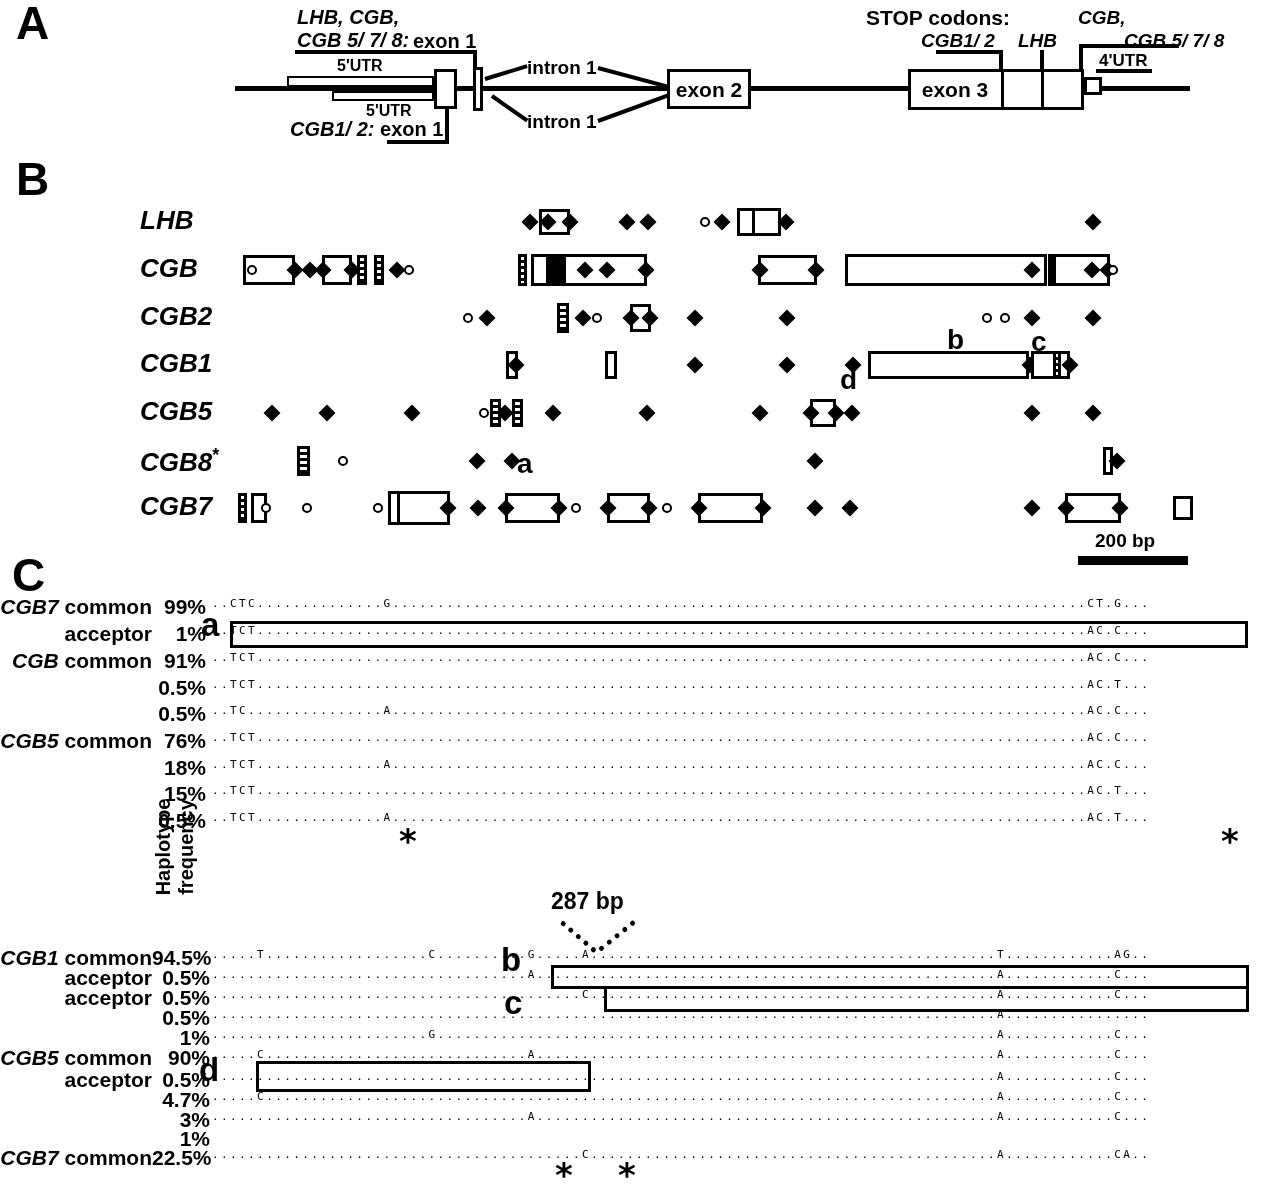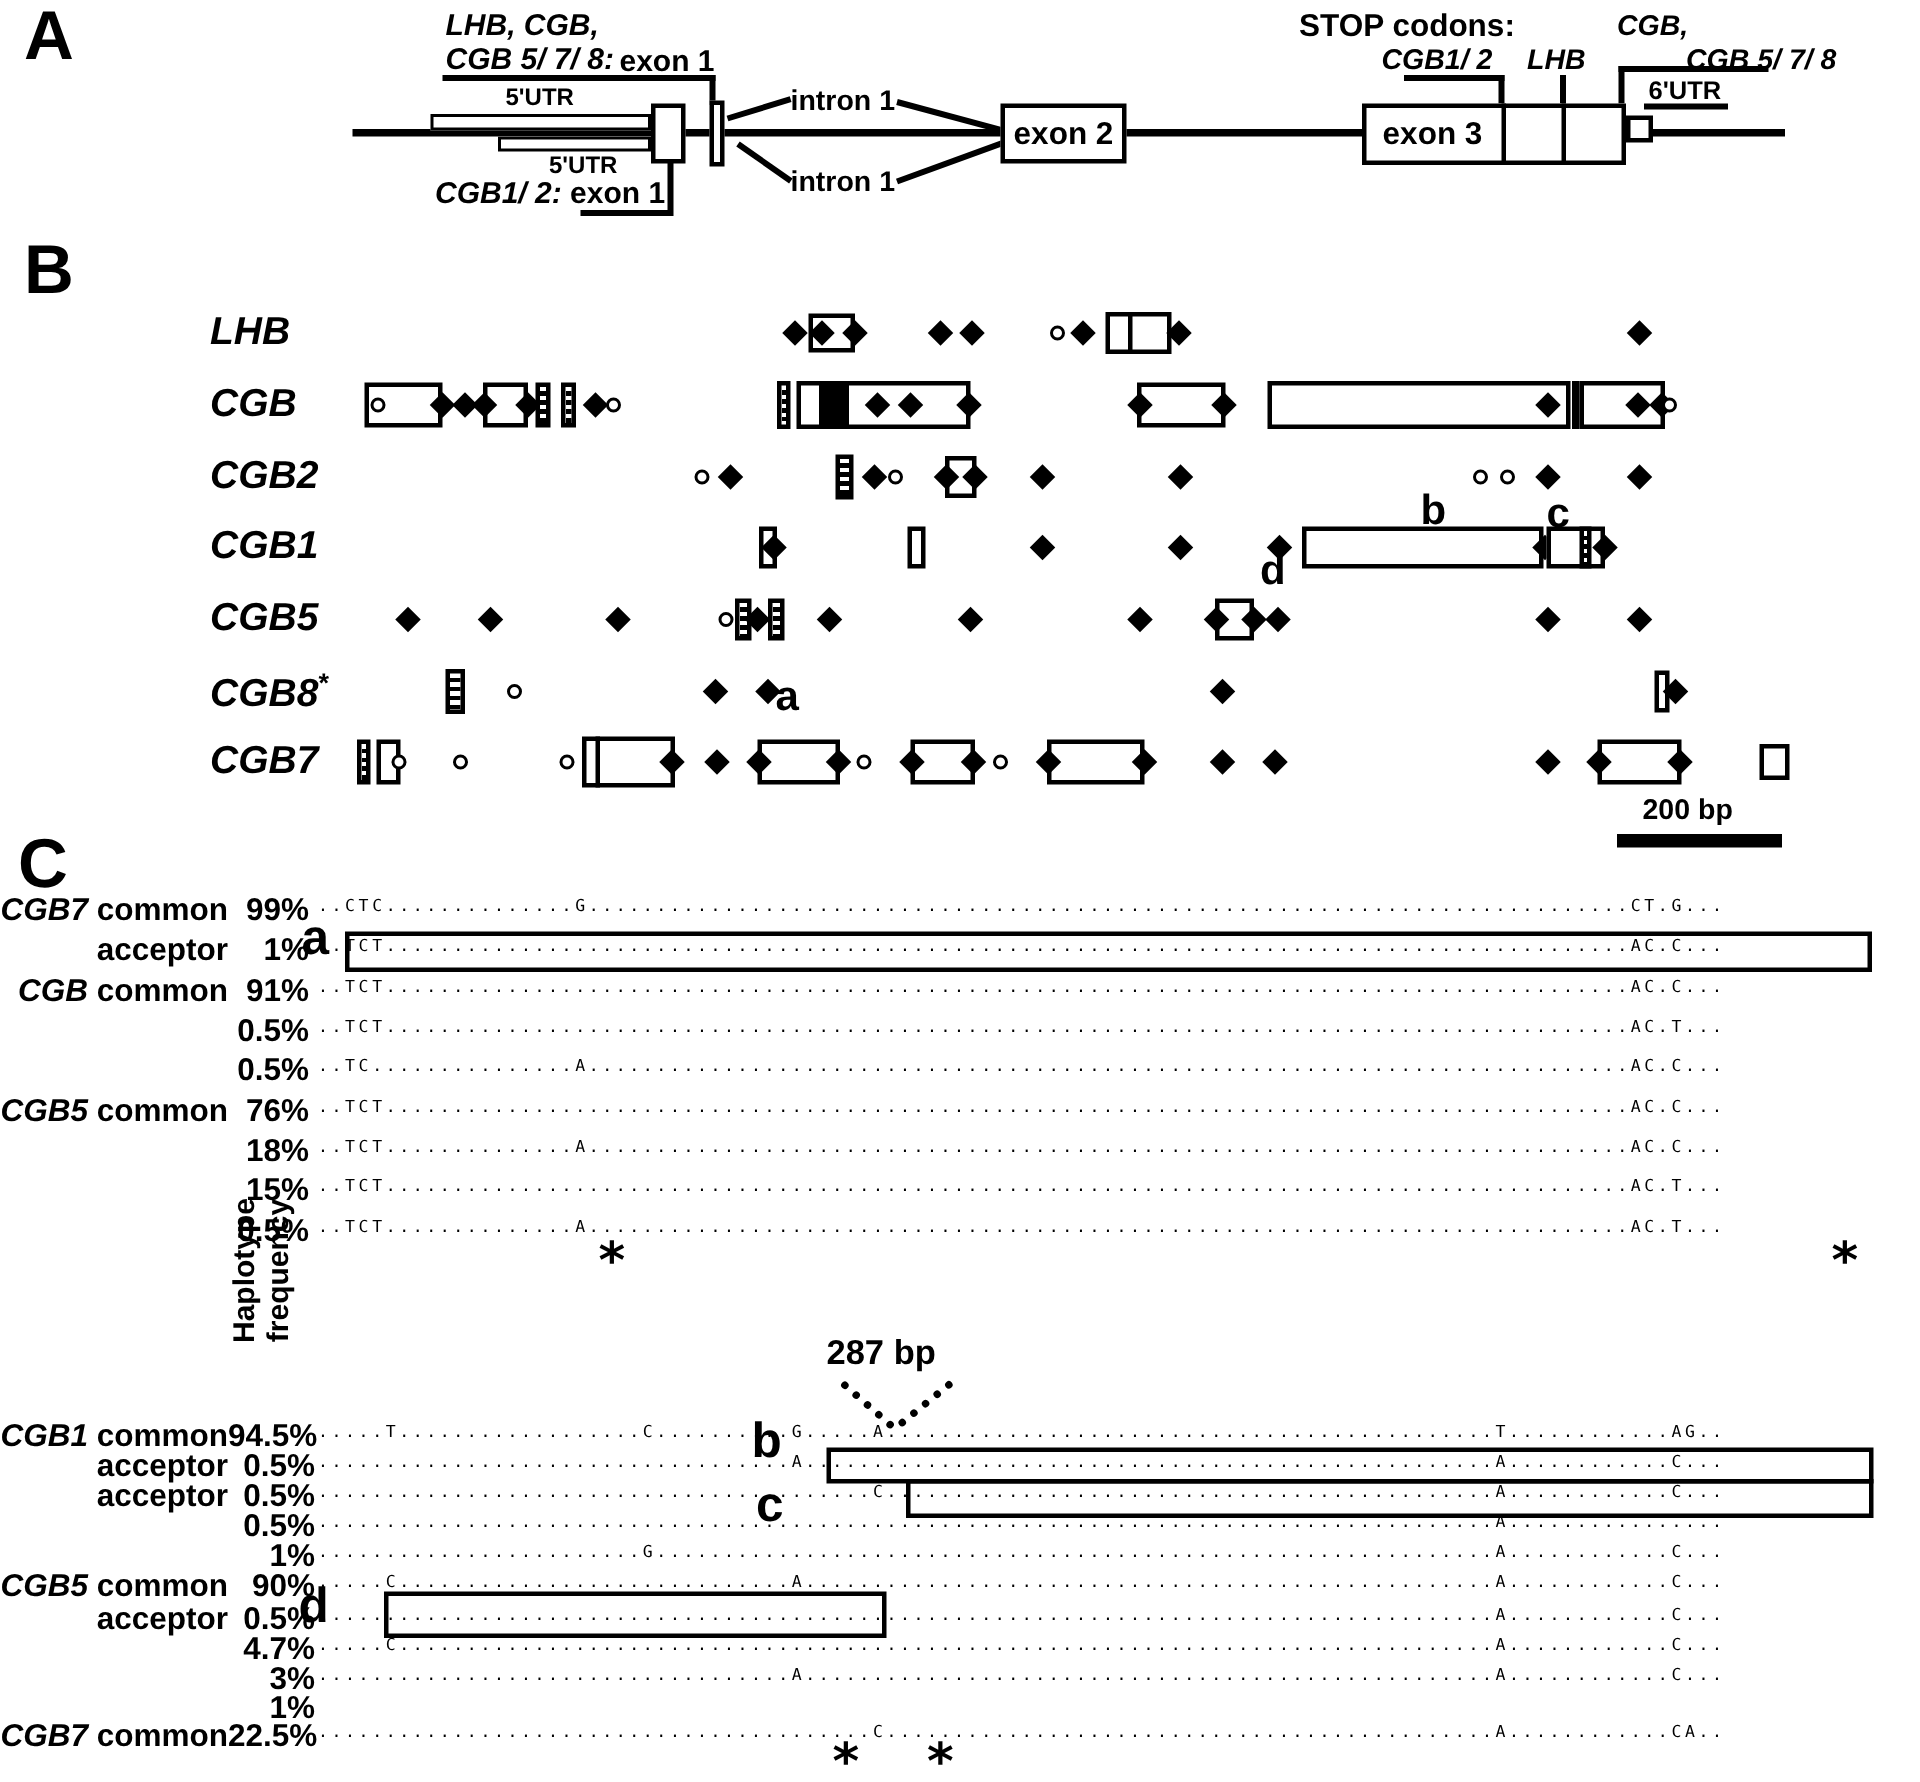--- a/index.html
+++ b/index.html
@@ -92,21 +92,21 @@
   <div class="line" style="left:999px;top:50px;width:4px;height:19px;"></div>
   <div class="line" style="left:1040px;top:50px;width:4px;height:19px;"></div>
   <div class="line" style="left:1079px;top:44px;width:4px;height:25px;"></div>
   <div class="line" style="left:1079px;top:44px;width:100px;height:4px;"></div>
 
   <div class="wbox" style="left:908px;top:69px;width:176px;height:41px;"></div>
   <div class="ebox-label" style="left:908px;top:78px;width:94px;">exon 3</div>
   <div class="line" style="left:1001px;top:69px;width:3px;height:41px;"></div>
   <div class="line" style="left:1041px;top:69px;width:3px;height:41px;"></div>
 
-  <div class="abs b t17" style="left:1099px;top:52px;">6'UTR</div>
+  <div class="abs b t17" style="left:1099px;top:52px;">4'UTR</div>
   <div class="line" style="left:1096px;top:69px;width:56px;height:4px;"></div>
   <div class="wbox" style="left:1084px;top:77px;width:18px;height:18px;"></div>
 
   <div class="sec" style="left:16px;top:156px;">B</div>
   <div id="panel-b-rows"></div>
 
   <div class="abs b t19" style="left:1095px;top:531px;">200 bp</div>
   <div class="line" style="left:1078px;top:556px;width:110px;height:9px;"></div>
 
   <div class="sec" style="left:12px;top:552px;">C</div>

